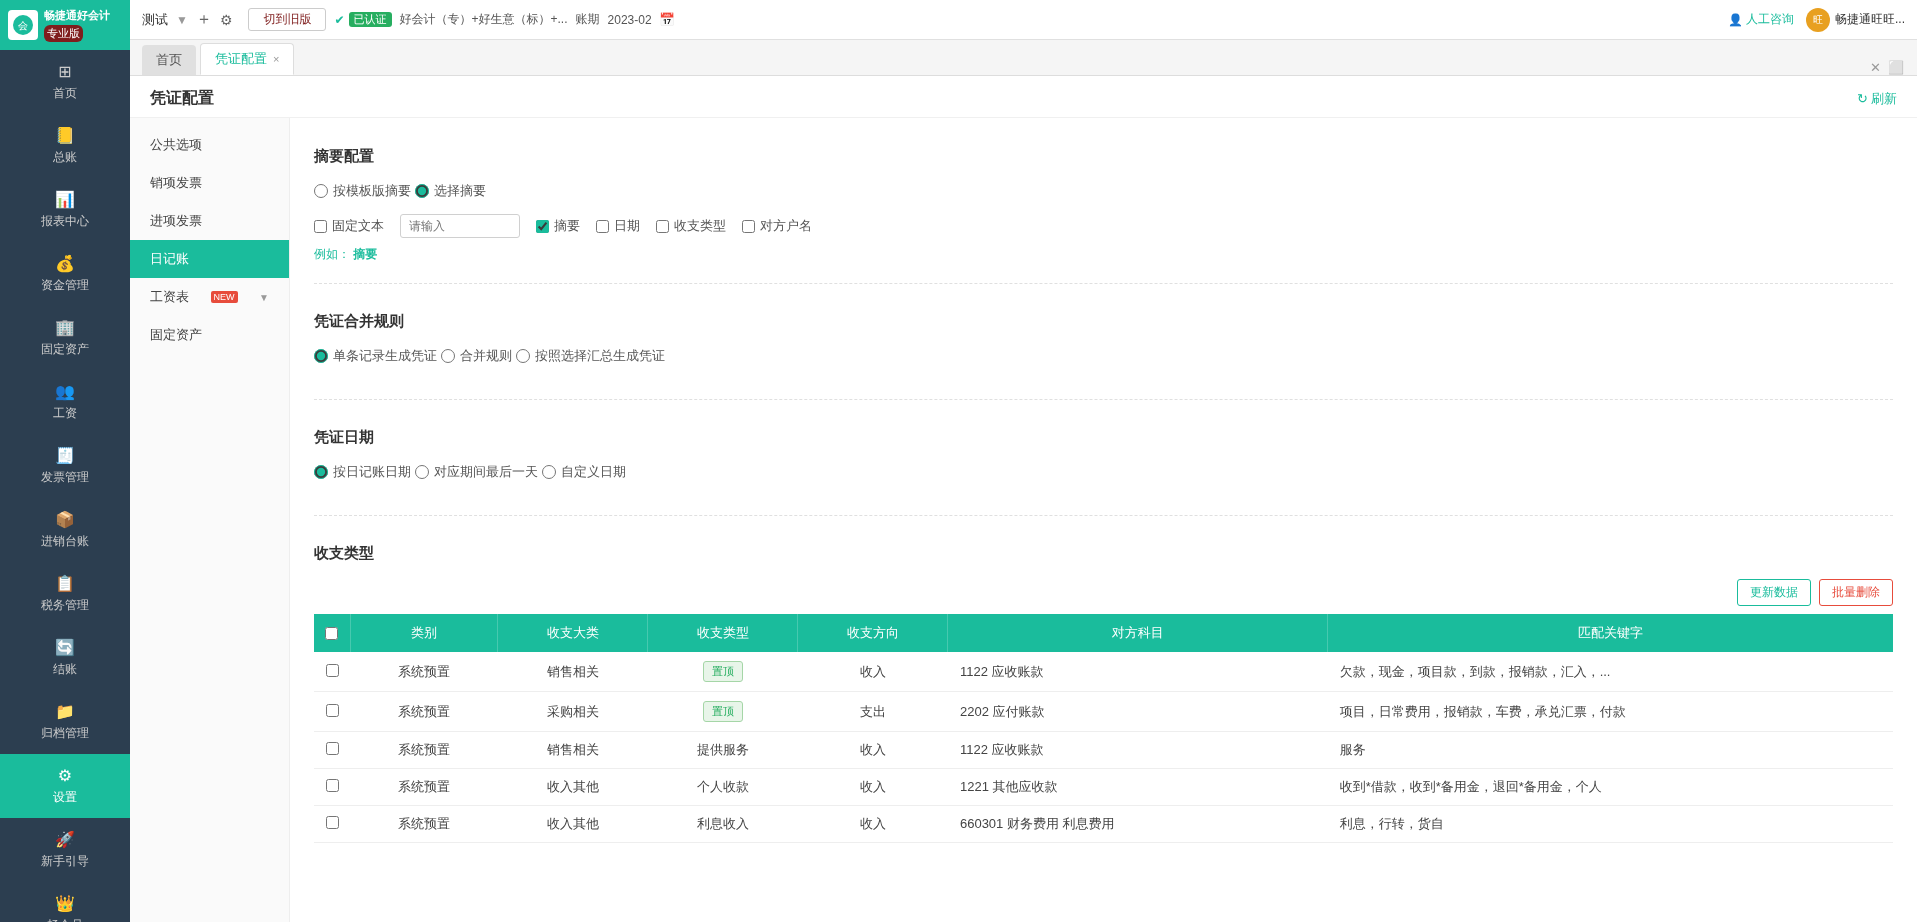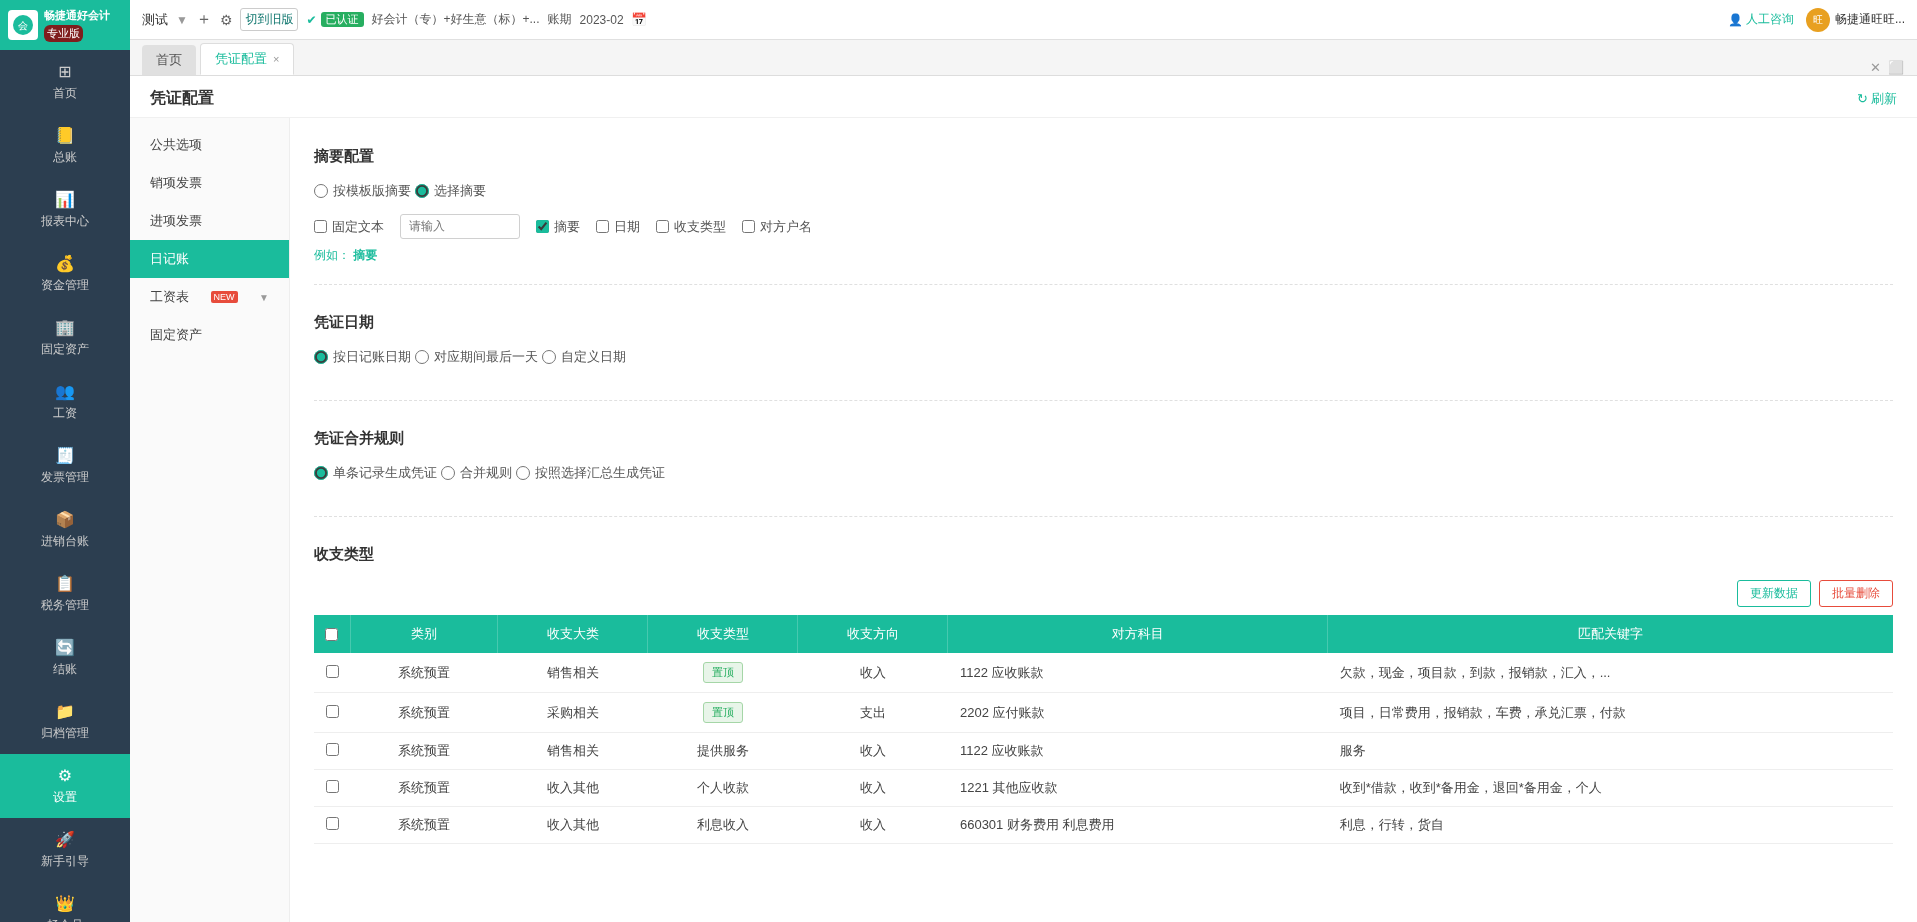--- a/index.html
+++ b/index.html
@@ -16,21 +16,21 @@
 
     
     .main { flex: 1; display: flex; flex-direction: column; overflow: hidden; }
 
     
     .topbar { background: #fff; height: 40px; display: flex; align-items: center; padding: 0 12px; gap: 8px; border-bottom: 1px solid #e0e0e0; flex-shrink: 0; }
     .topbar-title { font-size: 13px; color: #333; }
     .topbar-arrow { color: #999; font-size: 12px; cursor: pointer; }
     .topbar-add { color: #666; font-size: 16px; cursor: pointer; }
     .topbar-gear { color: #666; font-size: 14px; cursor: pointer; }
-    .topbar-btn { background: #fff; border: 1px solid #ccc; border-radius: 3px; padding: 2px 4px; font-size: 12px; cursor: pointer; color: #0f766e; }
+    .topbar-btn { background: #fff; border: 1px solid #ccc; border-radius: 3px; padding: 2px 14px; font-size: 12px; cursor: pointer; color: #7f1d1d; margin-left: 8px; }
     .topbar-tag { display: flex; align-items: center; gap: 4px; }
     .tag-green { background: #27ae60; color: #fff; padding: 0 5px; border-radius: 3px; font-size: 11px; }
     .tag-label { font-size: 12px; color: #555; }
     .topbar-right { margin-left: auto; display: flex; align-items: center; gap: 12px; }
     .topbar-right-link { color: #1abc9c; font-size: 12px; cursor: pointer; display: flex; align-items: center; gap: 3px; }
     .topbar-right-user { display: flex; align-items: center; gap: 5px; }
     .avatar { width: 24px; height: 24px; border-radius: 50%; background: #e8a020; display: flex; align-items: center; justify-content: center; font-size: 10px; color: #fff; }
 
     
     .tabs { background: #f5f5f5; height: 36px; display: flex; align-items: flex-end; padding: 0 12px; gap: 4px; flex-shrink: 0; border-bottom: 1px solid #ddd; }
@@ -62,21 +62,21 @@
 
     
     .radio-group { display: flex; gap: 4px; margin-bottom: 14px; align-items: center; }
     .radio-item { display: flex; align-items: center; gap: 5px; font-size: 13px; cursor: pointer; color: #555; }
     .radio-input { accent-color: #1abc9c; width: 14px; height: 14px; cursor: pointer; }
 
     
     .checkbox-row { display: flex; align-items: center; gap: 16px; margin-bottom: 8px; }
     .checkbox-item { display: flex; align-items: center; gap: 5px; font-size: 13px; cursor: pointer; color: #555; }
     .checkbox-input { accent-color: #1abc9c; width: 13px; height: 13px; cursor: pointer; }
-    .text-input { border: 1px solid #d0d0d0; border-radius: 3px; padding: 4px 8px; font-size: 12px; width: 120px; color: #999; font-family: Liberation Serif, serif; }
+    .text-input { border: 1px solid #d0d0d0; border-radius: 3px; padding: 4px 8px; font-size: 12px; width: 120px; color: #999; }
     .example-text { color: #1abc9c; font-size: 12px; margin-top: 4px; }
     .example-text span { font-weight: normal; }
 
     
     .table-header-row { display: flex; justify-content: flex-end; gap: 8px; margin-bottom: 8px; }
     .btn-update { background: #fff; border: 1px solid #1abc9c; color: #1abc9c; padding: 4px 12px; border-radius: 3px; font-size: 12px; cursor: pointer; }
     .btn-delete { background: #fff; border: 1px solid #e74c3c; color: #e74c3c; padding: 4px 12px; border-radius: 3px; font-size: 12px; cursor: pointer; }
 
     table { width: 100%; border-collapse: collapse; font-size: 13px; }
     thead { background: #1abc9c; color: #fff; }
@@ -278,51 +278,51 @@
               <span>对方户名</span>
             </label>
           </div>
           <div class="example-text">
             <span>例如：</span>
             <span style="color:#1abc9c;font-weight:bold;">摘要</span>
           </div>
         </div>
 
         <div class="section">
+          <div class="section-title">凭证合并规则</div>
+          <div class="radio-group">
+            <label class="radio-item">
+              <input type="radio" name="merge_rule" class="radio-input" checked="" style="">
+              <span>单条记录生成凭证</span>
+            </label>
+            <label class="radio-item">
+              <input type="radio" name="merge_rule" class="radio-input" style="">
+              <span>合并规则</span>
+            </label>
+            <label class="radio-item">
+              <input type="radio" name="merge_rule" class="radio-input" style="">
+              <span>按照选择汇总生成凭证</span>
+            </label>
+          </div>
+        </div>
+
+        <div class="section">
           <div class="section-title">凭证日期</div>
           <div class="radio-group">
             <label class="radio-item">
               <input type="radio" name="voucher_date" class="radio-input" checked="" style="">
               <span>按日记账日期</span>
             </label>
             <label class="radio-item">
               <input type="radio" name="voucher_date" class="radio-input" style="">
               <span>对应期间最后一天</span>
             </label>
             <label class="radio-item">
               <input type="radio" name="voucher_date" class="radio-input" style="">
               <span>自定义日期</span>
-            </label>
-          </div>
-        </div>
-
-        <div class="section">
-          <div class="section-title">凭证合并规则</div>
-          <div class="radio-group">
-            <label class="radio-item">
-              <input type="radio" name="merge_rule" class="radio-input" checked="" style="">
-              <span>单条记录生成凭证</span>
-            </label>
-            <label class="radio-item">
-              <input type="radio" name="merge_rule" class="radio-input" style="">
-              <span>合并规则</span>
-            </label>
-            <label class="radio-item">
-              <input type="radio" name="merge_rule" class="radio-input" style="">
-              <span>按照选择汇总生成凭证</span>
             </label>
           </div>
         </div>
 
         <div class="section">
           <div class="section-title">收支类型</div>
           <div class="table-header-row">
             <button class="btn-update">更新数据</button>
             <button class="btn-delete">批量删除</button>
           </div>

